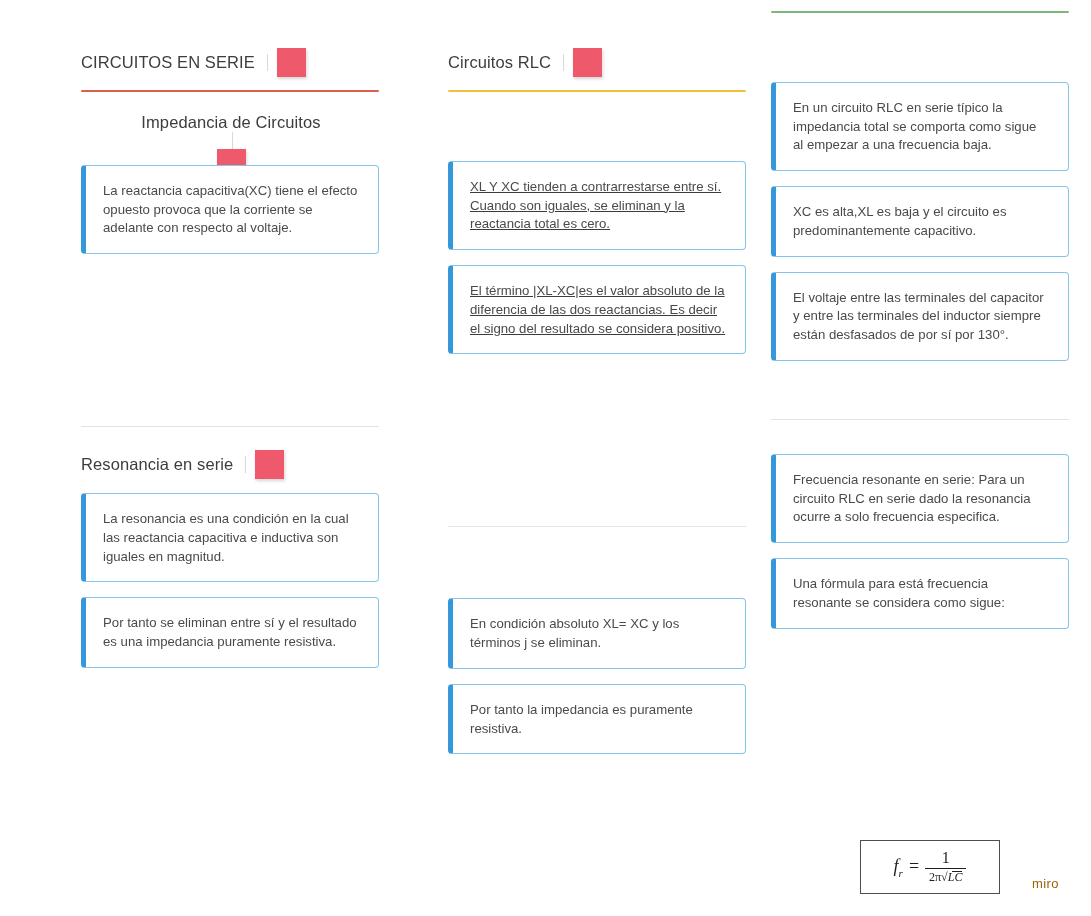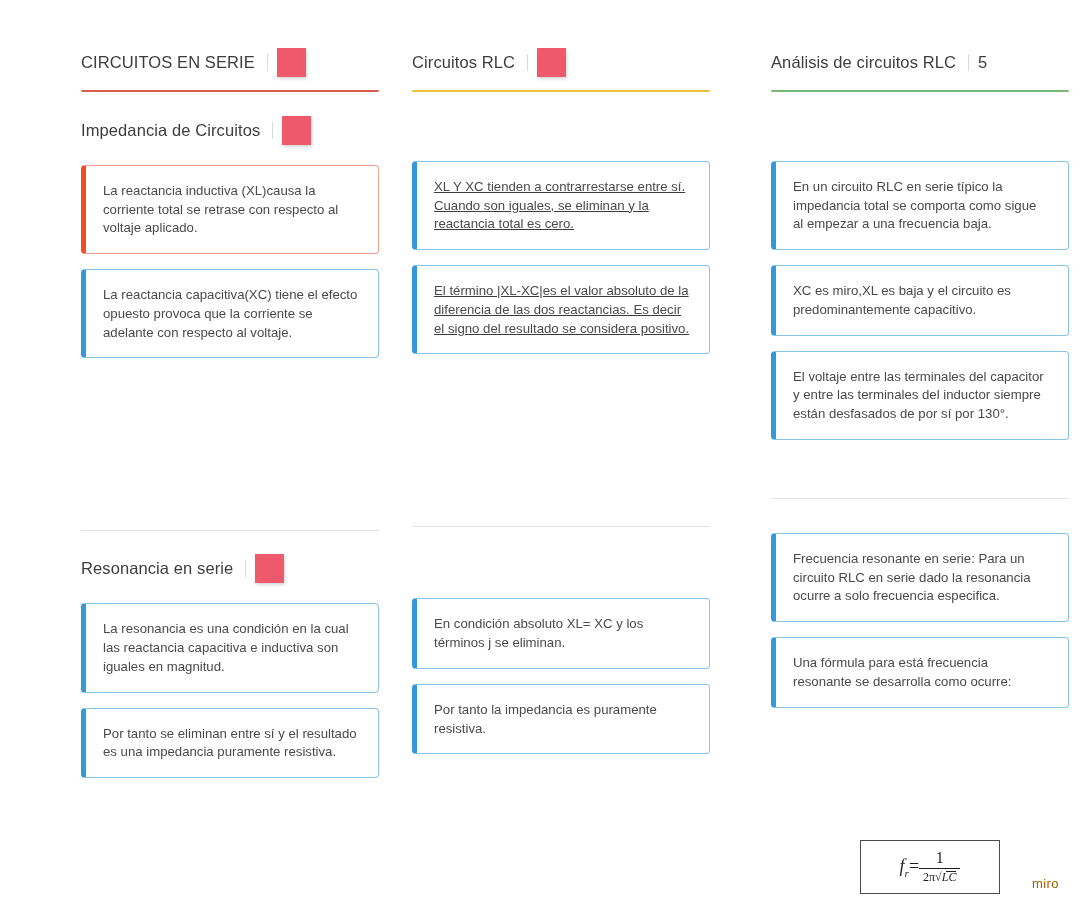--- a/index.html
+++ b/index.html
@@ -24,21 +24,21 @@
     left: 0; top: 0;
     width: 1091px;
     height: 916px;
   }
   .column {
     position: absolute;
     top: 0;
     width: 300px;
   }
   .col-1 { left: 81px; }
-  .col-2 { left: 412px; }
+  .col-2 { left: 448px; }
   .col-3 { left: 771px; }
 
   
   .section-head {
     display: flex;
     align-items: center;
     gap: 0px;
     height: 34px;
   }
   .section-title {
@@ -115,20 +115,21 @@
     background: #ffffff;
     display: flex;
     align-items: center;
     justify-content: center;
     font-family: "Liberation Serif", "DejaVu Serif", serif;
     color: #1f1f1f;
   }
   .formula {
     display: flex;
     align-items: center;
+    gap: 6px;
     font-size: 18px;
   }
   .f-lhs { font-style: italic; }
   .f-lhs sub { font-size: 11px; font-style: italic; }
   .frac {
     display: inline-flex;
     flex-direction: column;
     align-items: center;
     line-height: 1.05;
   }
@@ -160,44 +161,41 @@
 
   <div class="column col-1">
 
     <div class="section-head" style="margin-top:45px;">
       <span class="section-title">CIRCUITOS EN SERIE</span>
       <span class="head-sep"></span>
       <span class="sticky-note"></span>
     </div>
     <div class="rule rule-red"></div>
 
-    <div class="section-head" style="margin-top:21px;">
+    <div class="section-head" style="margin-top:21px;flex-direction:column;">
       <span class="section-title">Impedancia de Circuitos</span>
       <span class="head-sep"></span>
       <span class="sticky-note"></span>
     </div>
 
     <div style="margin-top:18px;">
-      <div class="card accent-orange">
-        <p>La reactancia inductiva (XL)causa la corriente total se retrase con respecto al voltaje aplicado.</p>
-      </div>
       <div class="card">
         <p>La reactancia capacitiva(XC) tiene el efecto opuesto provoca que la corriente se adelante con respecto al voltaje.</p>
       </div>
     </div>
 
     <div class="divider" style="margin-top:172px;"></div>
 
     <div class="section-head" style="margin-top:20px;">
       <span class="section-title">Resonancia en serie</span>
       <span class="head-sep"></span>
       <span class="sticky-note"></span>
     </div>
 
-    <div style="margin-top:18px;">
+    <div style="margin-top:12px;">
       <div class="card">
         <p>La resonancia es una condición en la cual las reactancia capacitiva e inductiva son iguales en magnitud.</p>
       </div>
       <div class="card">
         <p>Por tanto se eliminan entre sí y el resultado es una impedancia puramente resistiva.</p>
       </div>
     </div>
   </div>
 
   <div class="column col-2">
@@ -225,47 +223,42 @@
         <p>En condición absoluto XL= XC y los términos j se eliminan.</p>
       </div>
       <div class="card">
         <p>Por tanto la impedancia es puramente resistiva.</p>
       </div>
     </div>
   </div>
 
   <div class="column col-3">
 
-    <div class="section-head" style="margin-top:45px;">
-      <span class="section-title">Análisis de circuitos RLC</span>
-      <span class="head-sep"></span>
-      <span class="head-count">5</span>
-    </div>
     <div class="rule rule-green"></div>
 
     <div style="margin-top:69px;">
       <div class="card">
         <p>En un circuito RLC en serie típico la impedancia total se comporta como sigue al empezar a una frecuencia baja.</p>
       </div>
       <div class="card">
-        <p>XC es miro,XL es baja y el circuito es predominantemente capacitivo.</p>
+        <p>XC es alta,XL es baja y el circuito es predominantemente capacitivo.</p>
       </div>
       <div class="card">
         <p>El voltaje entre las terminales del capacitor y entre las terminales del inductor siempre están desfasados de por sí por 130°.</p>
       </div>
     </div>
 
     <div class="divider" style="margin-top:58px;"></div>
 
     <div style="margin-top:34px;">
       <div class="card">
         <p>Frecuencia resonante en serie: Para un circuito RLC en serie dado la resonancia ocurre a solo frecuencia especifica.</p>
       </div>
       <div class="card">
-        <p>Una fórmula para está frecuencia resonante se desarrolla como ocurre:</p>
+        <p>Una fórmula para está frecuencia resonante se considera como sigue:</p>
       </div>
     </div>
   </div>
 
   <div class="formula-box">
     <span class="formula">
       <span class="f-lhs"><span>f</span><sub>r</sub></span>
       <span>=</span>
       <span class="frac">
         <span class="num">1</span>

